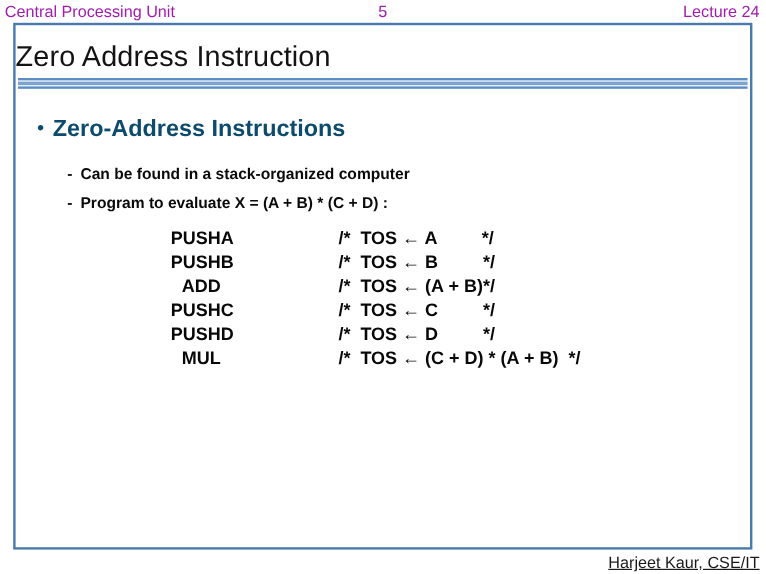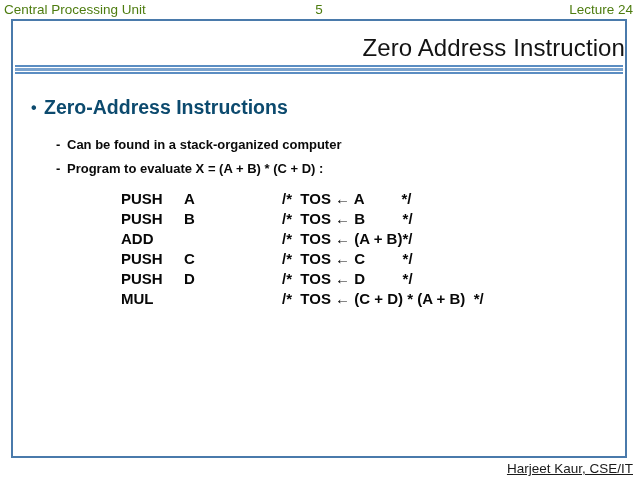--- a/index.html
+++ b/index.html
@@ -18,21 +18,21 @@
 
   
   .slide-header {
     position: absolute;
     top: 0;
     left: 0;
     width: 638px;
     height: 36px;
     font-size: 13.5px;
     line-height: 19px;
-    color: #4d7c0f;
+    color: #a21caf;
   }
   .slide-header .hdr-left {
     position: absolute;
     left: 4px;
     top: 0;
     white-space: nowrap;
   }
   .slide-header .hdr-center {
     position: absolute;
     left: 0;
@@ -57,21 +57,21 @@
     border: 2px solid #4a7aab;
     box-sizing: border-box;
     background: #ffffff;
   }
 
   .slide-title {
     position: absolute;
     left: 0;
     top: 12px;
     width: 612px;
-    text-align: right;
+    text-align: left;
     font-size: 24px;
     line-height: 30px;
     color: #131313;
     letter-spacing: 0.1px;
   }
 
   
   .title-rule {
     position: absolute;
     left: 2px;
@@ -141,20 +141,21 @@
     color: #080808;
   }
   .code-row {
     height: 20px;
     line-height: 20px;
     white-space: nowrap;
   }
   .code-row .op {
     display: inline-block;
     width: 63px;
+    text-align: right;
   }
   .code-row .arg {
     display: inline-block;
     width: 98px;
   }
   .code-row .cmt {
     display: inline-block;
     white-space: pre;
   }
 

